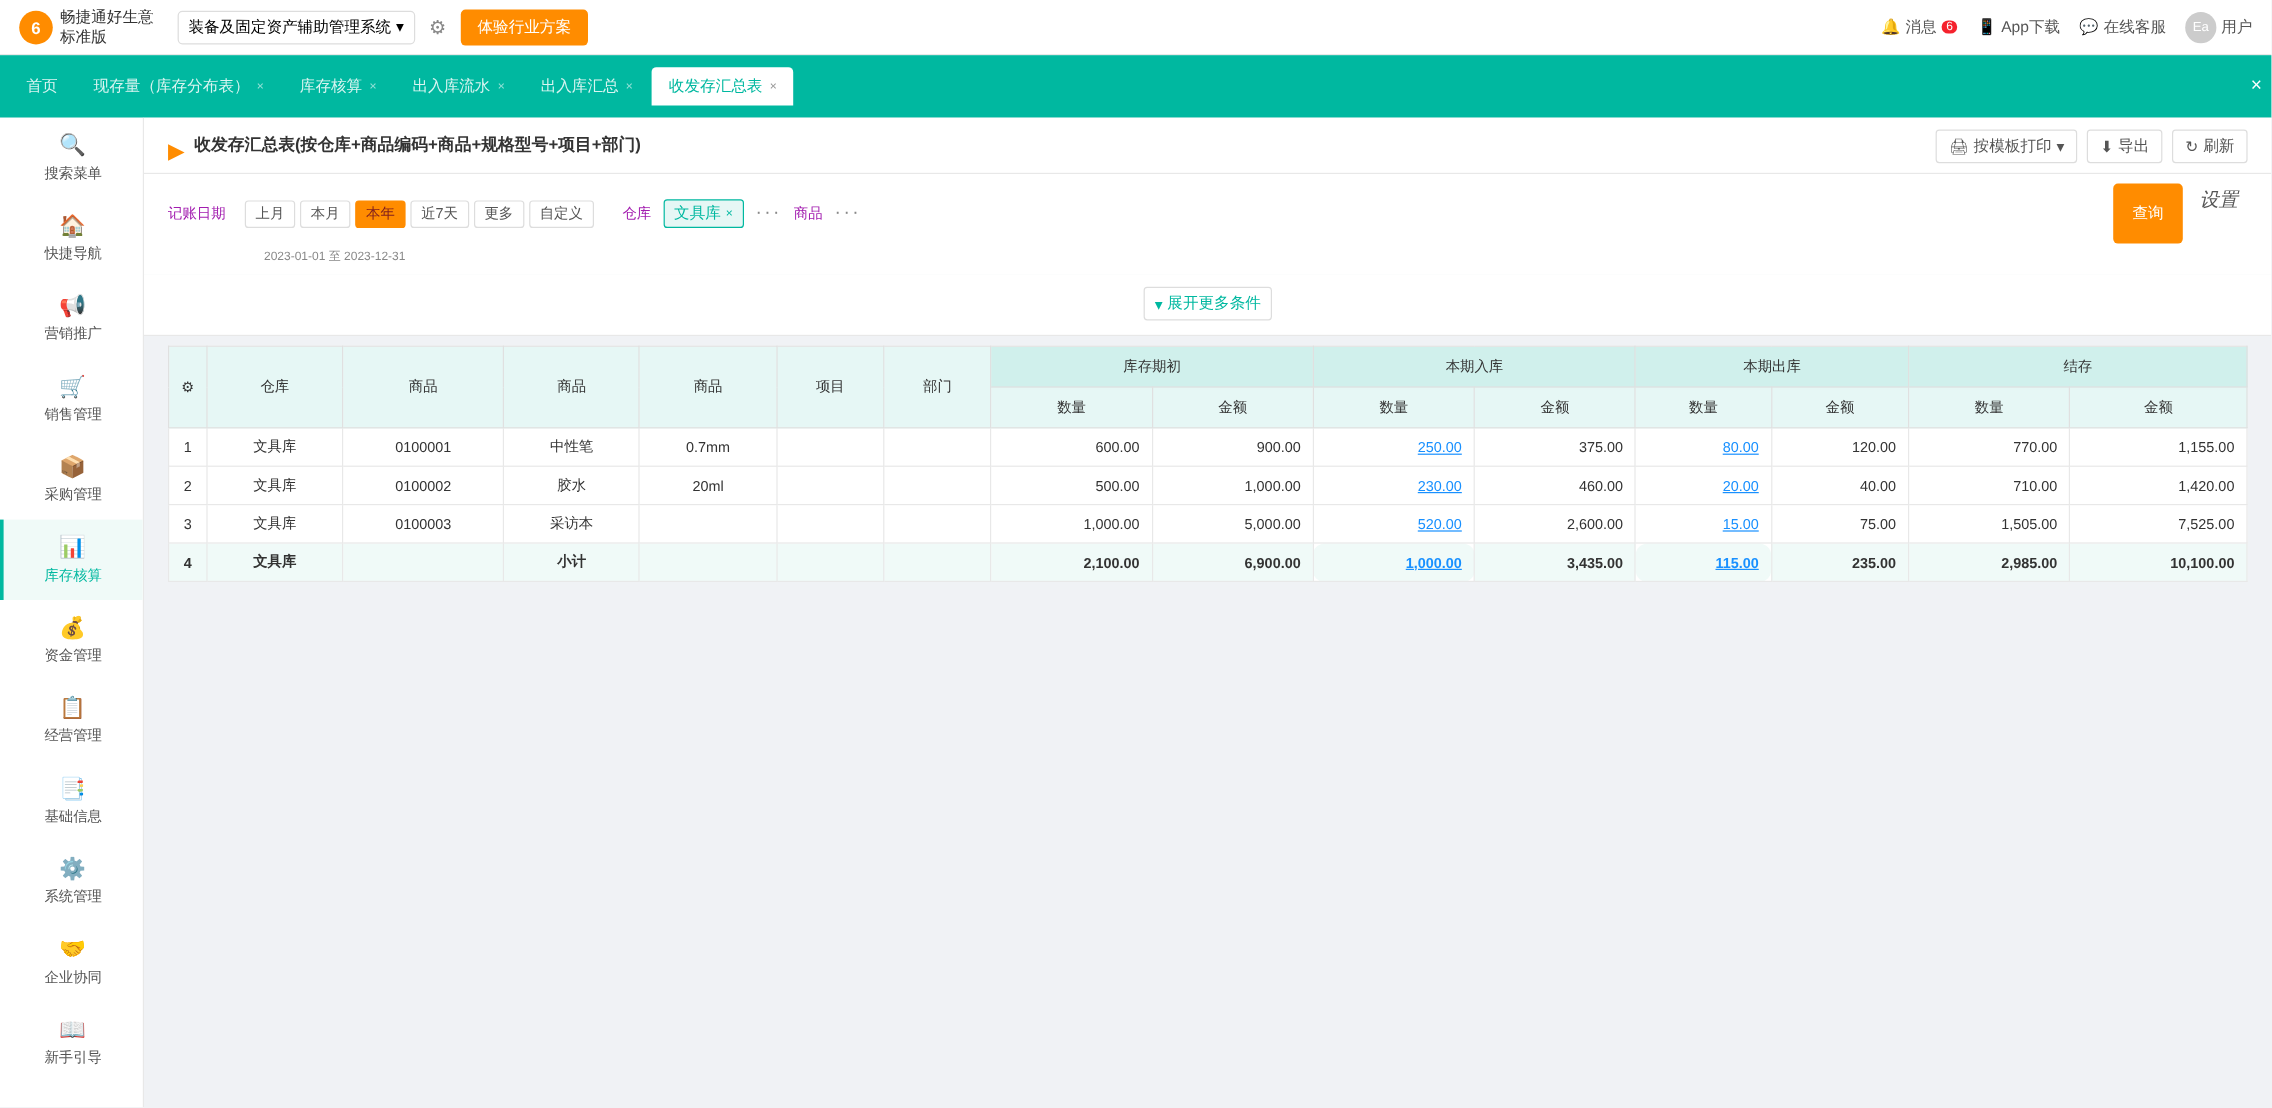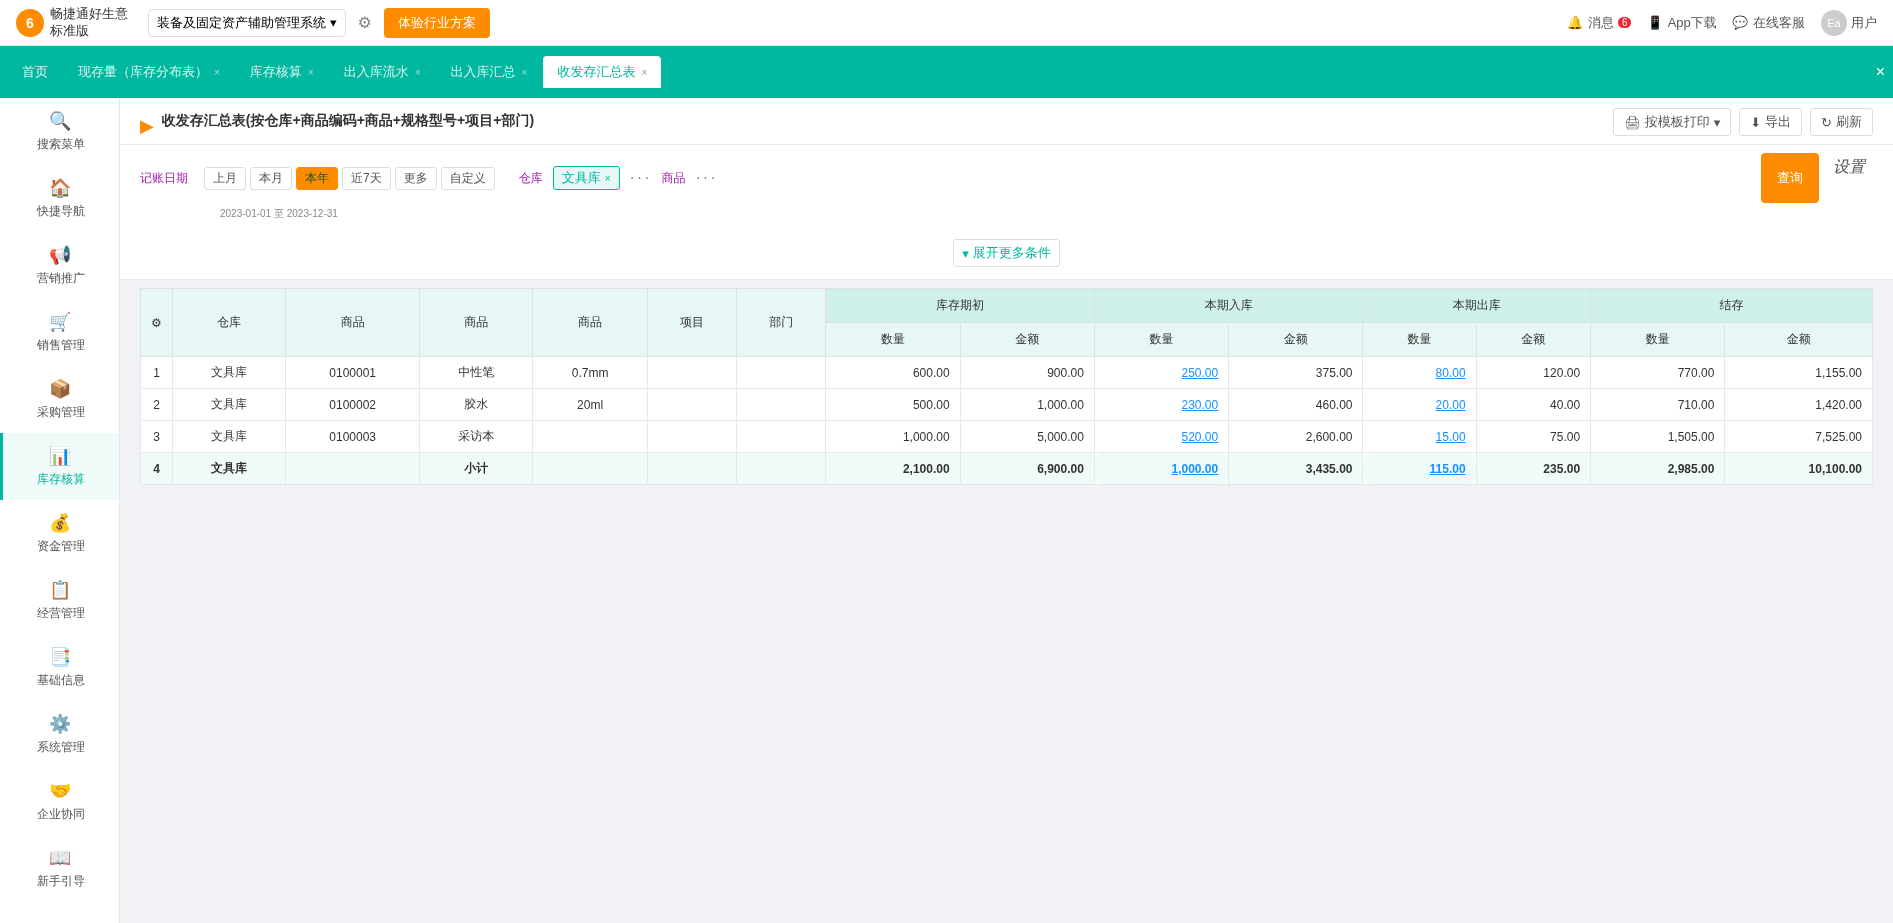--- a/index.html
+++ b/index.html
@@ -34,21 +34,21 @@
     .sidebar-item.active { color: #00b8a0; background: #f0faf8; border-left-color: #00b8a0; }
     .sidebar-icon { font-size: 18px; }
     .sidebar-label { font-size: 12px; text-align: right; }
 
     
     .content { flex: 1; display: flex; flex-direction: column; overflow: hidden; background: #f0f2f5; }
     .page-title { font-size: 14px; font-weight: bold; color: #333; margin-bottom: 10px; }
     .filter-label { color: #a21caf; font-size: 12px; white-space: nowrap; }
     .date-btns { display: flex; gap: 4px; align-items: center; }
     .date-btn { padding: 2px 8px; border: 1px solid #ddd; border-radius: 3px; cursor: pointer; font-size: 12px; color: #555; background: #fff; }
-    .date-btn.active { background: #ff8c00; color: #14532d; border-color: #ff8c00; }
+    .date-btn.active { background: #ff8c00; color: #7f1d1d; border-color: #ff8c00; }
     .warehouse-tag { display: flex; align-items: center; gap: 4px; padding: 2px 8px; background: #e6f7f5; border: 1px solid #00b8a0; border-radius: 3px; color: #00b8a0; font-size: 12px; }
     .tag-close { cursor: pointer; font-size: 10px; }
     .more-dots { color: #888; cursor: pointer; font-size: 16px; letter-spacing: 2px; }
     .query-btn { background: #ff8c00; color: #fff; border: none; padding: 16px 16px; border-radius: 4px; cursor: pointer; }
     .settings-link { color: #555; font-size: 16px; cursor: pointer; padding: 4px 8px; font-style: italic; }
     .expand-btn { display: flex; align-items: center; gap: 4px; color: #00b8a0; cursor: pointer; font-size: 12px; padding: 4px 8px; border: 1px solid #ddd; border-radius: 3px; background: #fff; margin: 6px 0; }
     .action-btn { display: flex; align-items: center; gap: 4px; padding: 4px 10px; border: 1px solid #ddd; border-radius: 3px; cursor: pointer; font-size: 12px; color: #555; background: #fff; }
 
     
     .table-wrap { flex: 1; overflow: auto; padding: 0 20px 0; background: #f0f2f5; }

